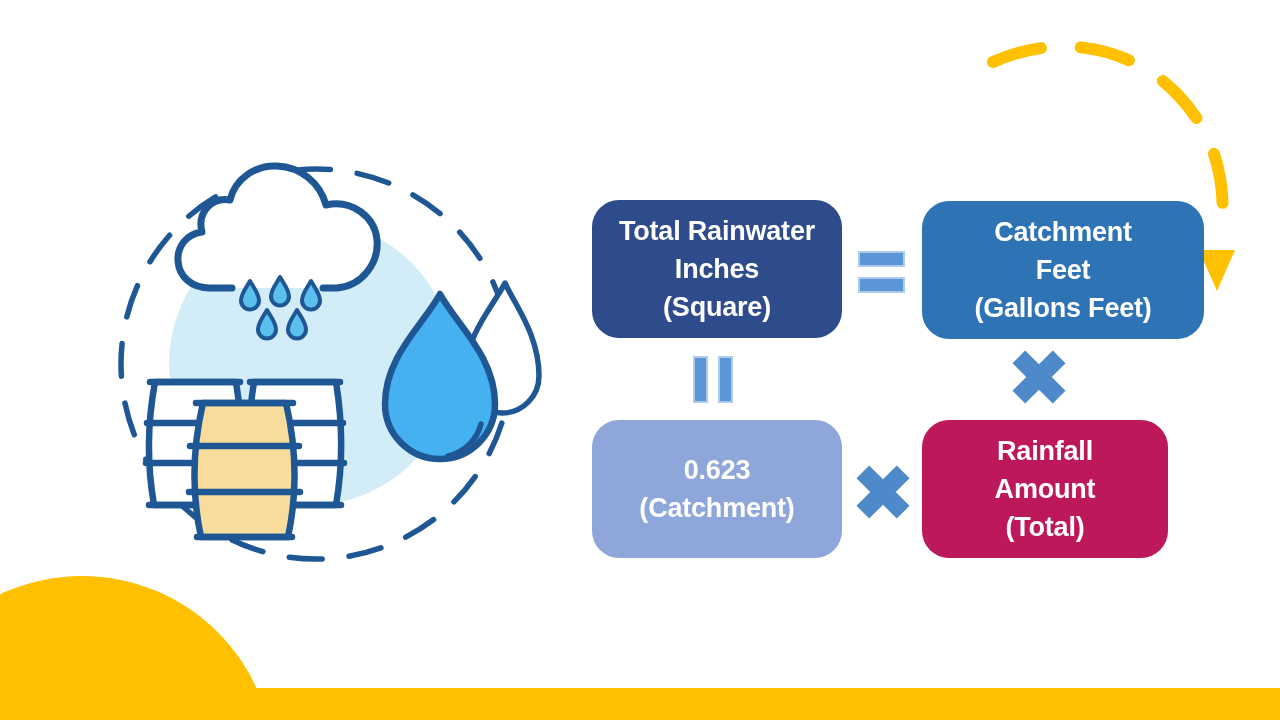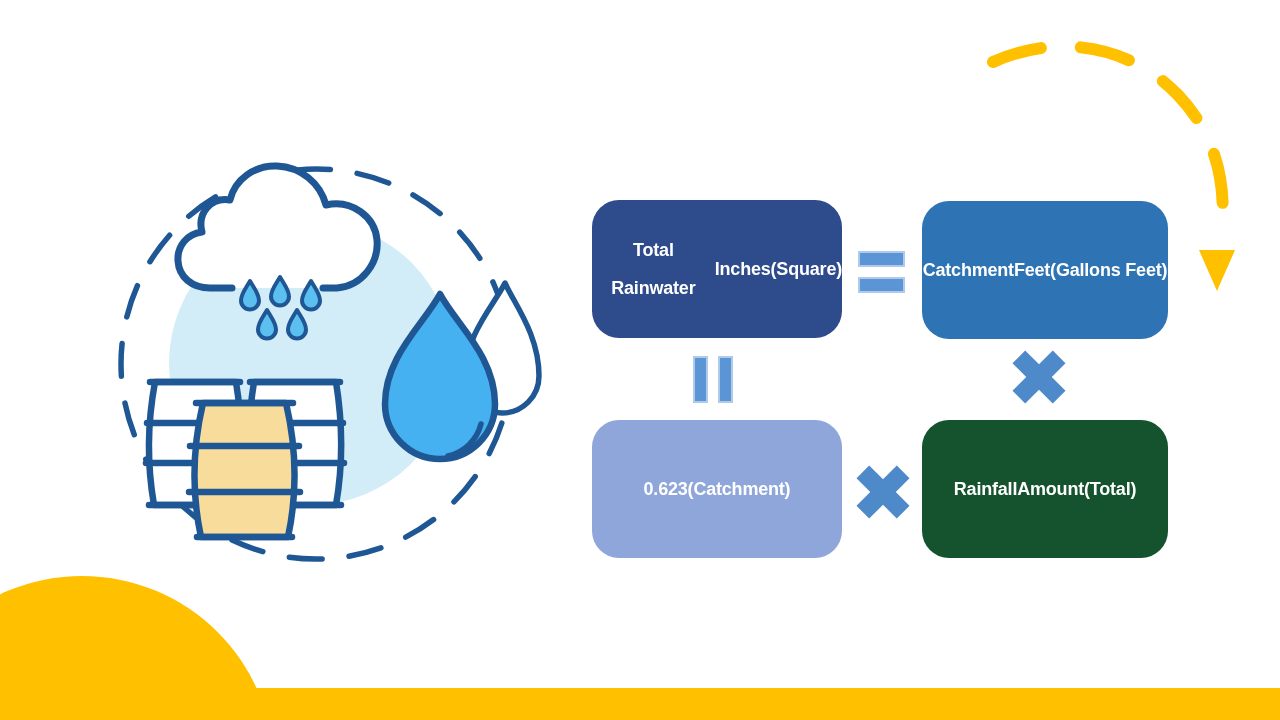--- a/index.html
+++ b/index.html
@@ -5,24 +5,24 @@
   html,body { margin:0; padding:0; background:#888; }
   .slide {
     position:relative; width:1280px; height:720px; background:#FFFFFF;
     overflow:hidden; font-family:"Liberation Sans", sans-serif;
   }
   .gfx { position:absolute; left:0; top:0; width:1280px; height:720px; }
   .ill-stroke { stroke:#1F5795; fill:none; }
 
   
   .fbox {
-    position:absolute; display:flex; 
+    position:absolute; display:flex; flex-direction:column;
     justify-content:center; align-items:center; text-align:center;
     border-radius:27px; color:#FFFFFF; font-weight:bold;
-    font-size:18px; line-height:38px; letter-spacing:-0.2px;
+    font-size:27px; line-height:38px; letter-spacing:-0.2px;
   }
   .fbox span { display:block; }
 
   
   .eq-h { position:absolute; left:858px; top:251px; width:47px; }
   .eq-h .bar {
     width:47px; height:16px; margin-bottom:10px; box-sizing:border-box;
     background:#5B95D6; border:2px solid #AECBEC;
   }
   
@@ -94,32 +94,32 @@
 
     <rect x="0" y="688" width="1280" height="32" fill="#FFC000"></rect>
   </svg>
 
   <div class="fbox" style="left: 592px; top: 200px; width: 250px; height: 138px; background: rgb(46, 75, 140);">
     <span>Total Rainwater</span>
     <span>Inches</span>
     <span>(Square)</span>
   </div>
 
-  <div class="fbox" style="left: 922px; top: 201px; width: 246px; height: 138px; background: rgb(46, 116, 181);">
+  <div class="fbox" style="left: 922px; top: 201px; width: 282px; height: 138px; background: rgb(46, 116, 181);">
     <span>Catchment</span>
     <span>Feet</span>
     <span>(Gallons Feet)</span>
   </div>
 
   <div class="fbox" style="left: 592px; top: 420px; width: 250px; height: 138px; background: rgb(143, 166, 218);">
     <span>0.623</span>
     <span>(Catchment)</span>
   </div>
 
-  <div class="fbox" style="left: 922px; top: 420px; width: 246px; height: 138px; background: #14532d;">
+  <div class="fbox" style="left: 922px; top: 420px; width: 246px; height: 138px; background: #be185d;">
     <span>Rainfall</span>
     <span>Amount</span>
     <span>(Total)</span>
   </div>
 
   <div class="eq-h">
     <div class="bar"></div>
     <div class="bar"></div>
   </div>
 

